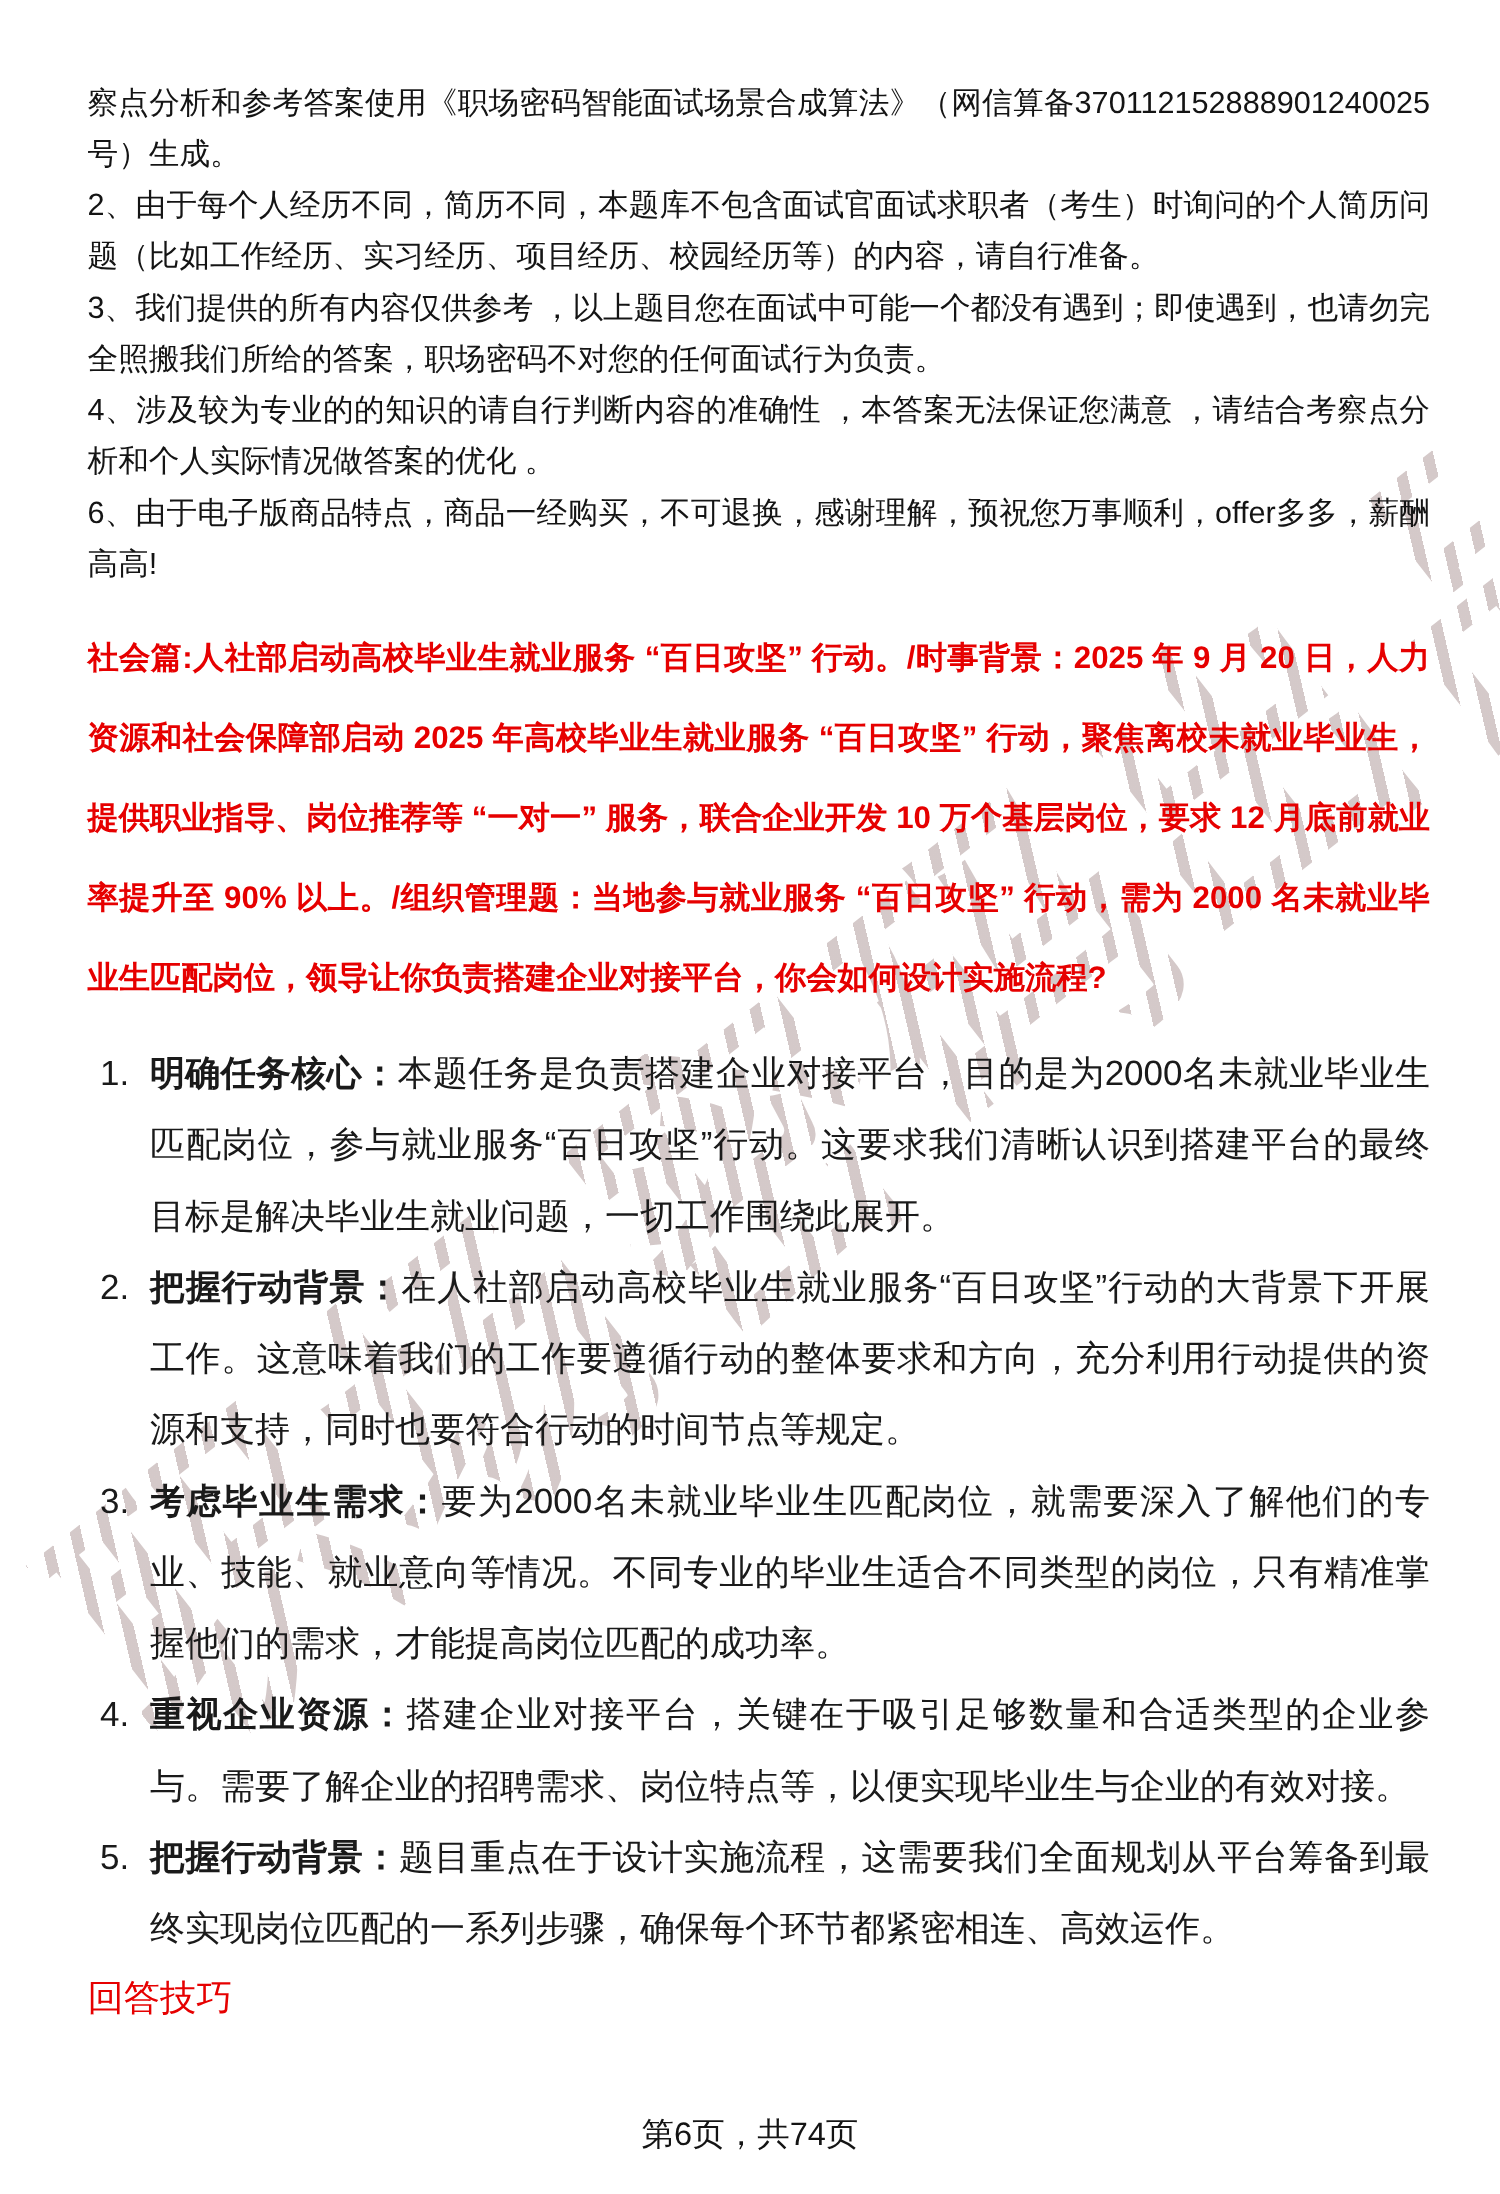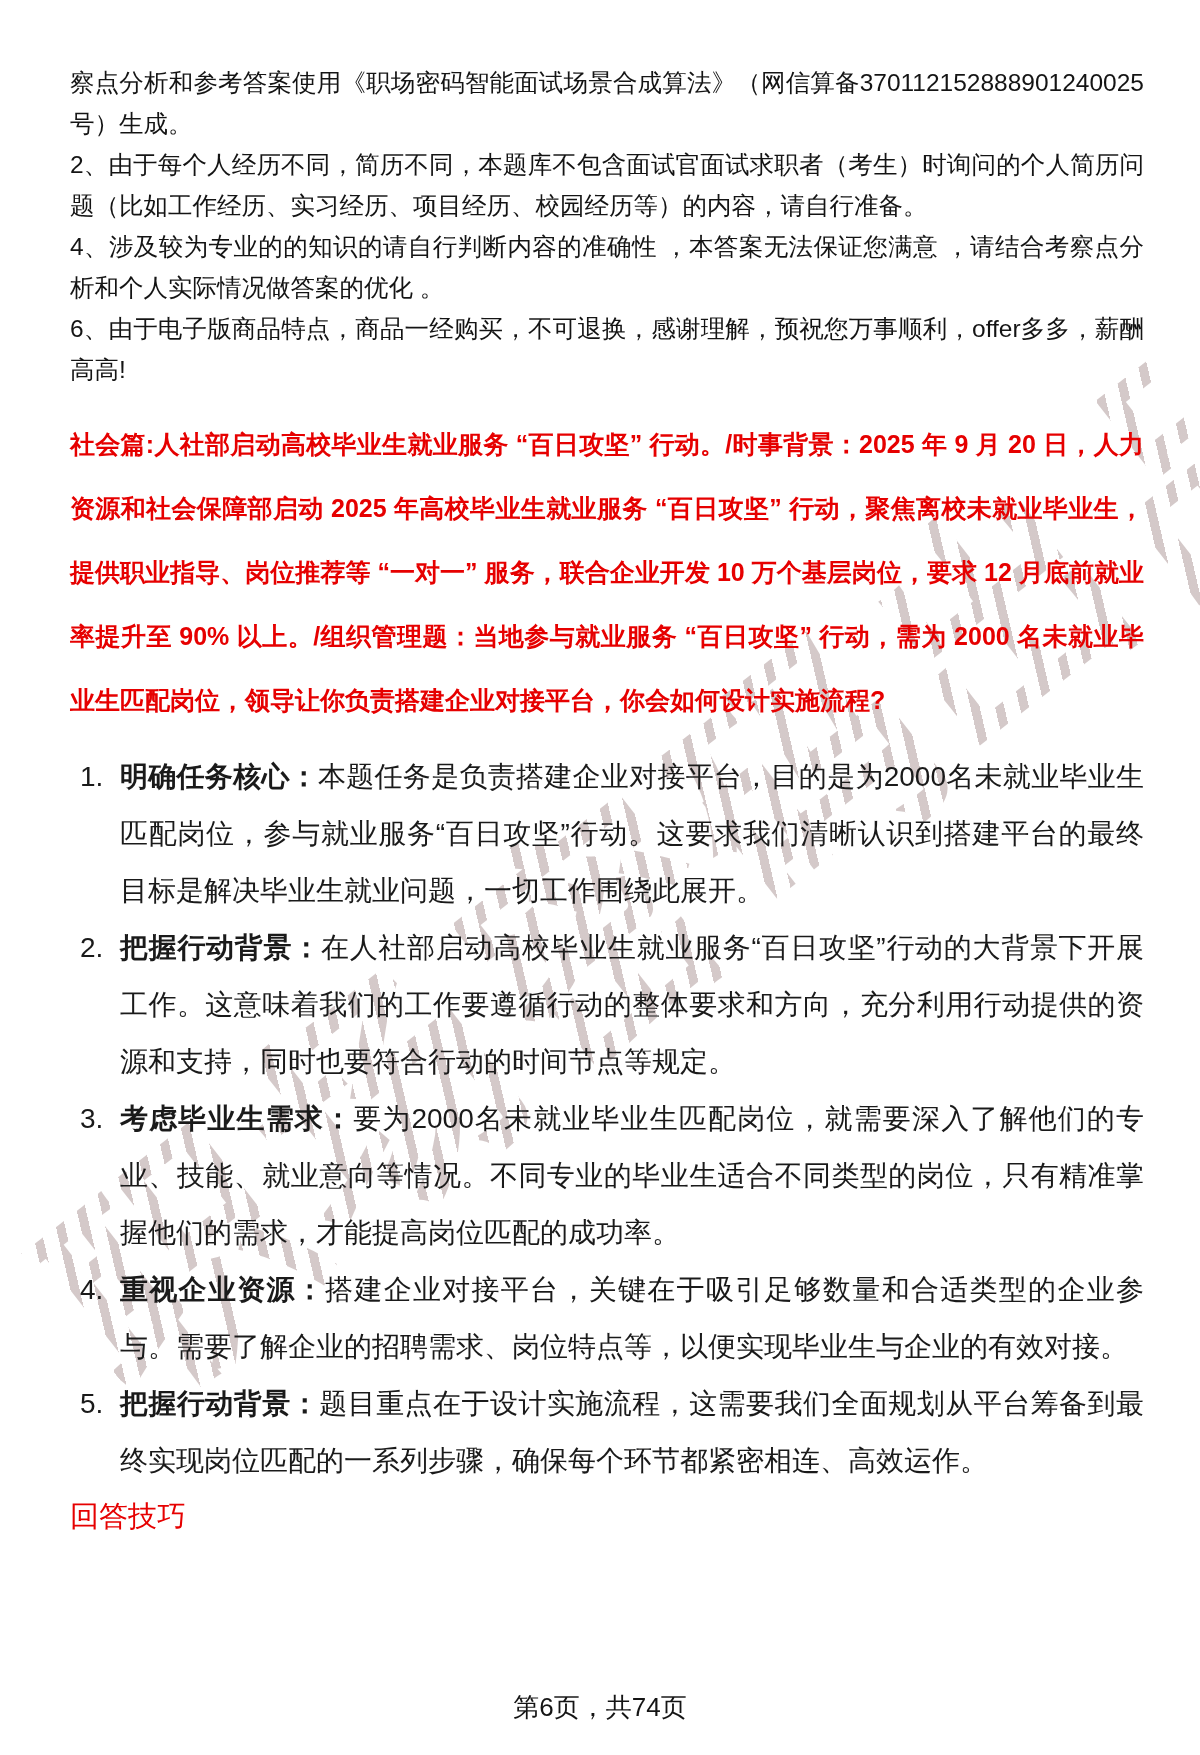--- a/index.html
+++ b/index.html
@@ -107,20 +107,21 @@
 
 <div class="page">
 
   <div class="watermark">职场密码出品</div>
 
   <div class="content">
 
     <div class="disclaimer">
       <p>察点分析和参考答案使用《职场密码智能面试场景合成算法》（网信算备370112152888901240025号）生成。</p>
       <p>2、由于每个人经历不同，简历不同，本题库不包含面试官面试求职者（考生）时询问的个人简历问题（比如工作经历、实习经历、项目经历、校园经历等）的内容，请自行准备。</p>
+      <p>3、我们提供的所有内容仅供参考 ，以上题目您在面试中可能一个都没有遇到；即使遇到，也请勿完全照搬我们所给的答案，职场密码不对您的任何面试行为负责。</p>
       <p>4、涉及较为专业的的知识的请自行判断内容的准确性 ，本答案无法保证您满意 ，请结合考察点分析和个人实际情况做答案的优化 。</p>
       <p>6、由于电子版商品特点，商品一经购买，不可退换，感谢理解，预祝您万事顺利，offer多多，薪酬高高!</p>
     </div>
 
     <div class="question">社会篇:人社部启动高校毕业生就业服务 “百日攻坚” 行动。/时事背景：2025 年 9 月 20 日，人力资源和社会保障部启动 2025 年高校毕业生就业服务 “百日攻坚” 行动，聚焦离校未就业毕业生，提供职业指导、岗位推荐等 “一对一” 服务，联合企业开发 10 万个基层岗位，要求 12 月底前就业率提升至 90% 以上。/组织管理题：当地参与就业服务 “百日攻坚” 行动，需为 2000 名未就业毕业生匹配岗位，领导让你负责搭建企业对接平台，你会如何设计实施流程?</div>
 
 
     <div class="analysis-list">
 
       <div class="analysis-item">

